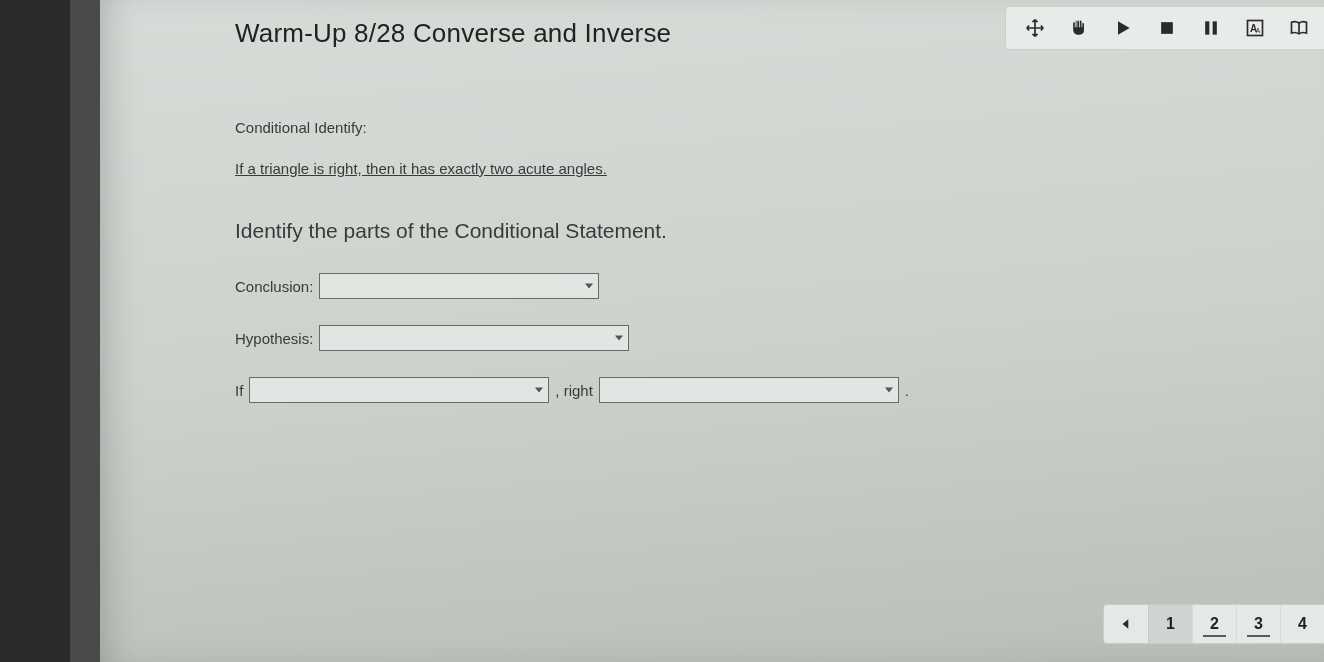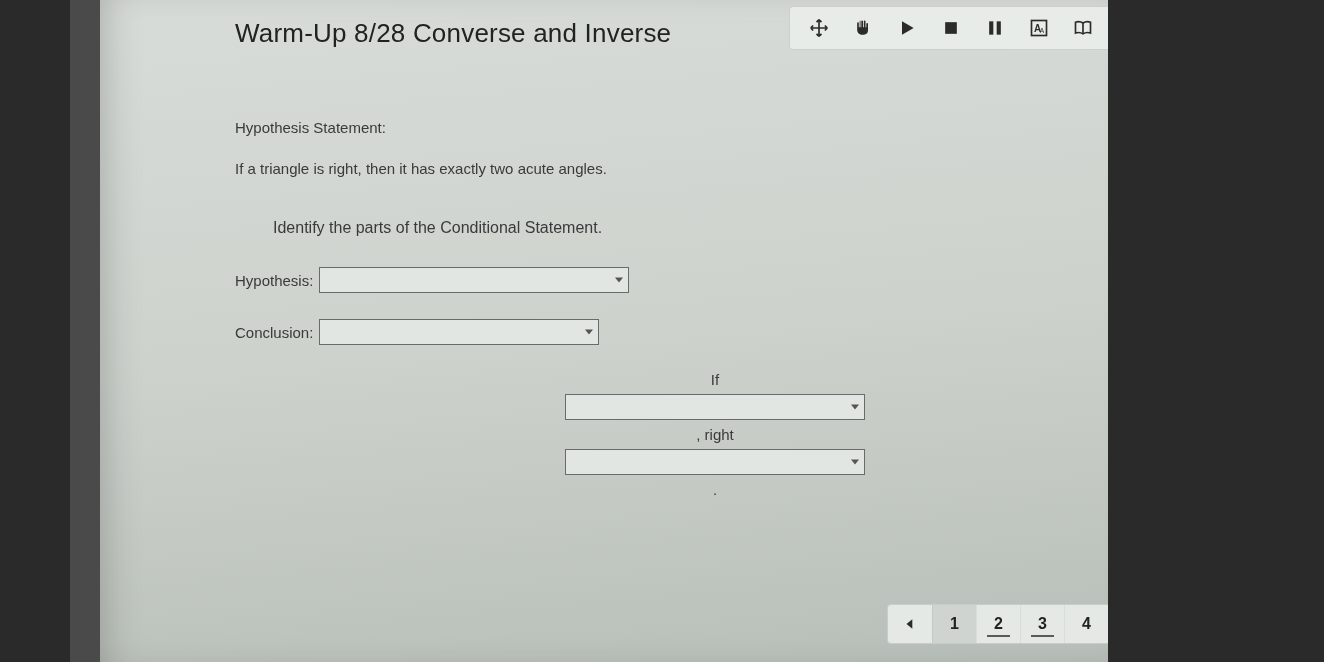--- a/index.html
+++ b/index.html
@@ -17,21 +17,21 @@
   }
   .left-bar {
     position: absolute;
     left: 70px; top: 0;
     width: 30px; height: 662px;
     background: #4a4a4a;
   }
   .page {
     position: absolute;
     left: 100px; top: 0;
-    width: 1008px; height: 662px;
+    width: 1224px; height: 662px;
     background: linear-gradient(175deg, #d8dcd8 0%, #cdd2cd 50%, #b8beb8 100%);
     box-shadow: inset 20px 0 40px -20px rgba(0,0,0,0.25);
   }
   .content {
     position: absolute;
     left: 135px; top: 18px;
     width: 960px;
     color: #333;
   }
   .title {
@@ -43,26 +43,26 @@
   }
   .label-hd {
     font-size: 15px;
     color: #3a3a3a;
     margin-bottom: 24px;
   }
   .stmt {
     font-size: 15px;
     color: #3a3a3a;
     margin-bottom: 42px;
+    text-decoration: underline;
   }
   .instr {
-    font-size: 16px;
+    font-size: 21px;
     color: #3a3a3a;
     margin-bottom: 30px;
-    margin-left: 38px;
   }
   .row {
     display: flex;
     align-items: center;
     margin-bottom: 26px;
     font-size: 15px;
     color: #3a3a3a;
   }
   .row .lbl { margin-right: 6px; }
   .dd {
@@ -94,21 +94,20 @@
   .dd.w2 { width: 280px; }
   .dd.w3 { width: 300px; }
   .dd.w4 { width: 300px; }
   .sentence {
     display: flex;
     align-items: center;
     font-size: 15px;
     color: #3a3a3a;
     gap: 6px;
     margin-top: 10px;
-    flex-direction: column;
   }
 
   
   .toolbar {
     position: absolute;
     right: 0; top: 6px;
     height: 44px;
     display: flex;
     align-items: center;
     gap: 22px;
@@ -164,38 +163,38 @@
 <body>
 
 <div class="outer-frame">
   <div class="left-bar"></div>
 
   <div class="page">
 
     <div class="content">
       <h1 class="title">Warm-Up 8/28 Converse and Inverse</h1>
 
-      <div class="label-hd">Hypothesis Statement:</div>
+      <div class="label-hd">Conditional Identify:</div>
       <div class="stmt">If a triangle is right, then it has exactly two acute angles.</div>
 
       <div class="instr">Identify the parts of the Conditional Statement.</div>
+
+      <div class="row">
+        <span class="lbl">Conclusion:</span>
+        <span class="dd-wrap">
+          <select class="dd w2" value="">
+            <option></option>
+          </select>
+        </span>
+      </div>
 
       <div class="row">
         <span class="lbl">Hypothesis:</span>
         <span class="dd-wrap">
           <select class="dd w1" value="">
-            <option></option>
-          </select>
-        </span>
-      </div>
-
-      <div class="row">
-        <span class="lbl">Conclusion:</span>
-        <span class="dd-wrap">
-          <select class="dd w2" value="">
             <option></option>
           </select>
         </span>
       </div>
 
 
       <div class="sentence">
         <span>If</span>
         <span class="dd-wrap">
           <select class="dd w3" value="">

